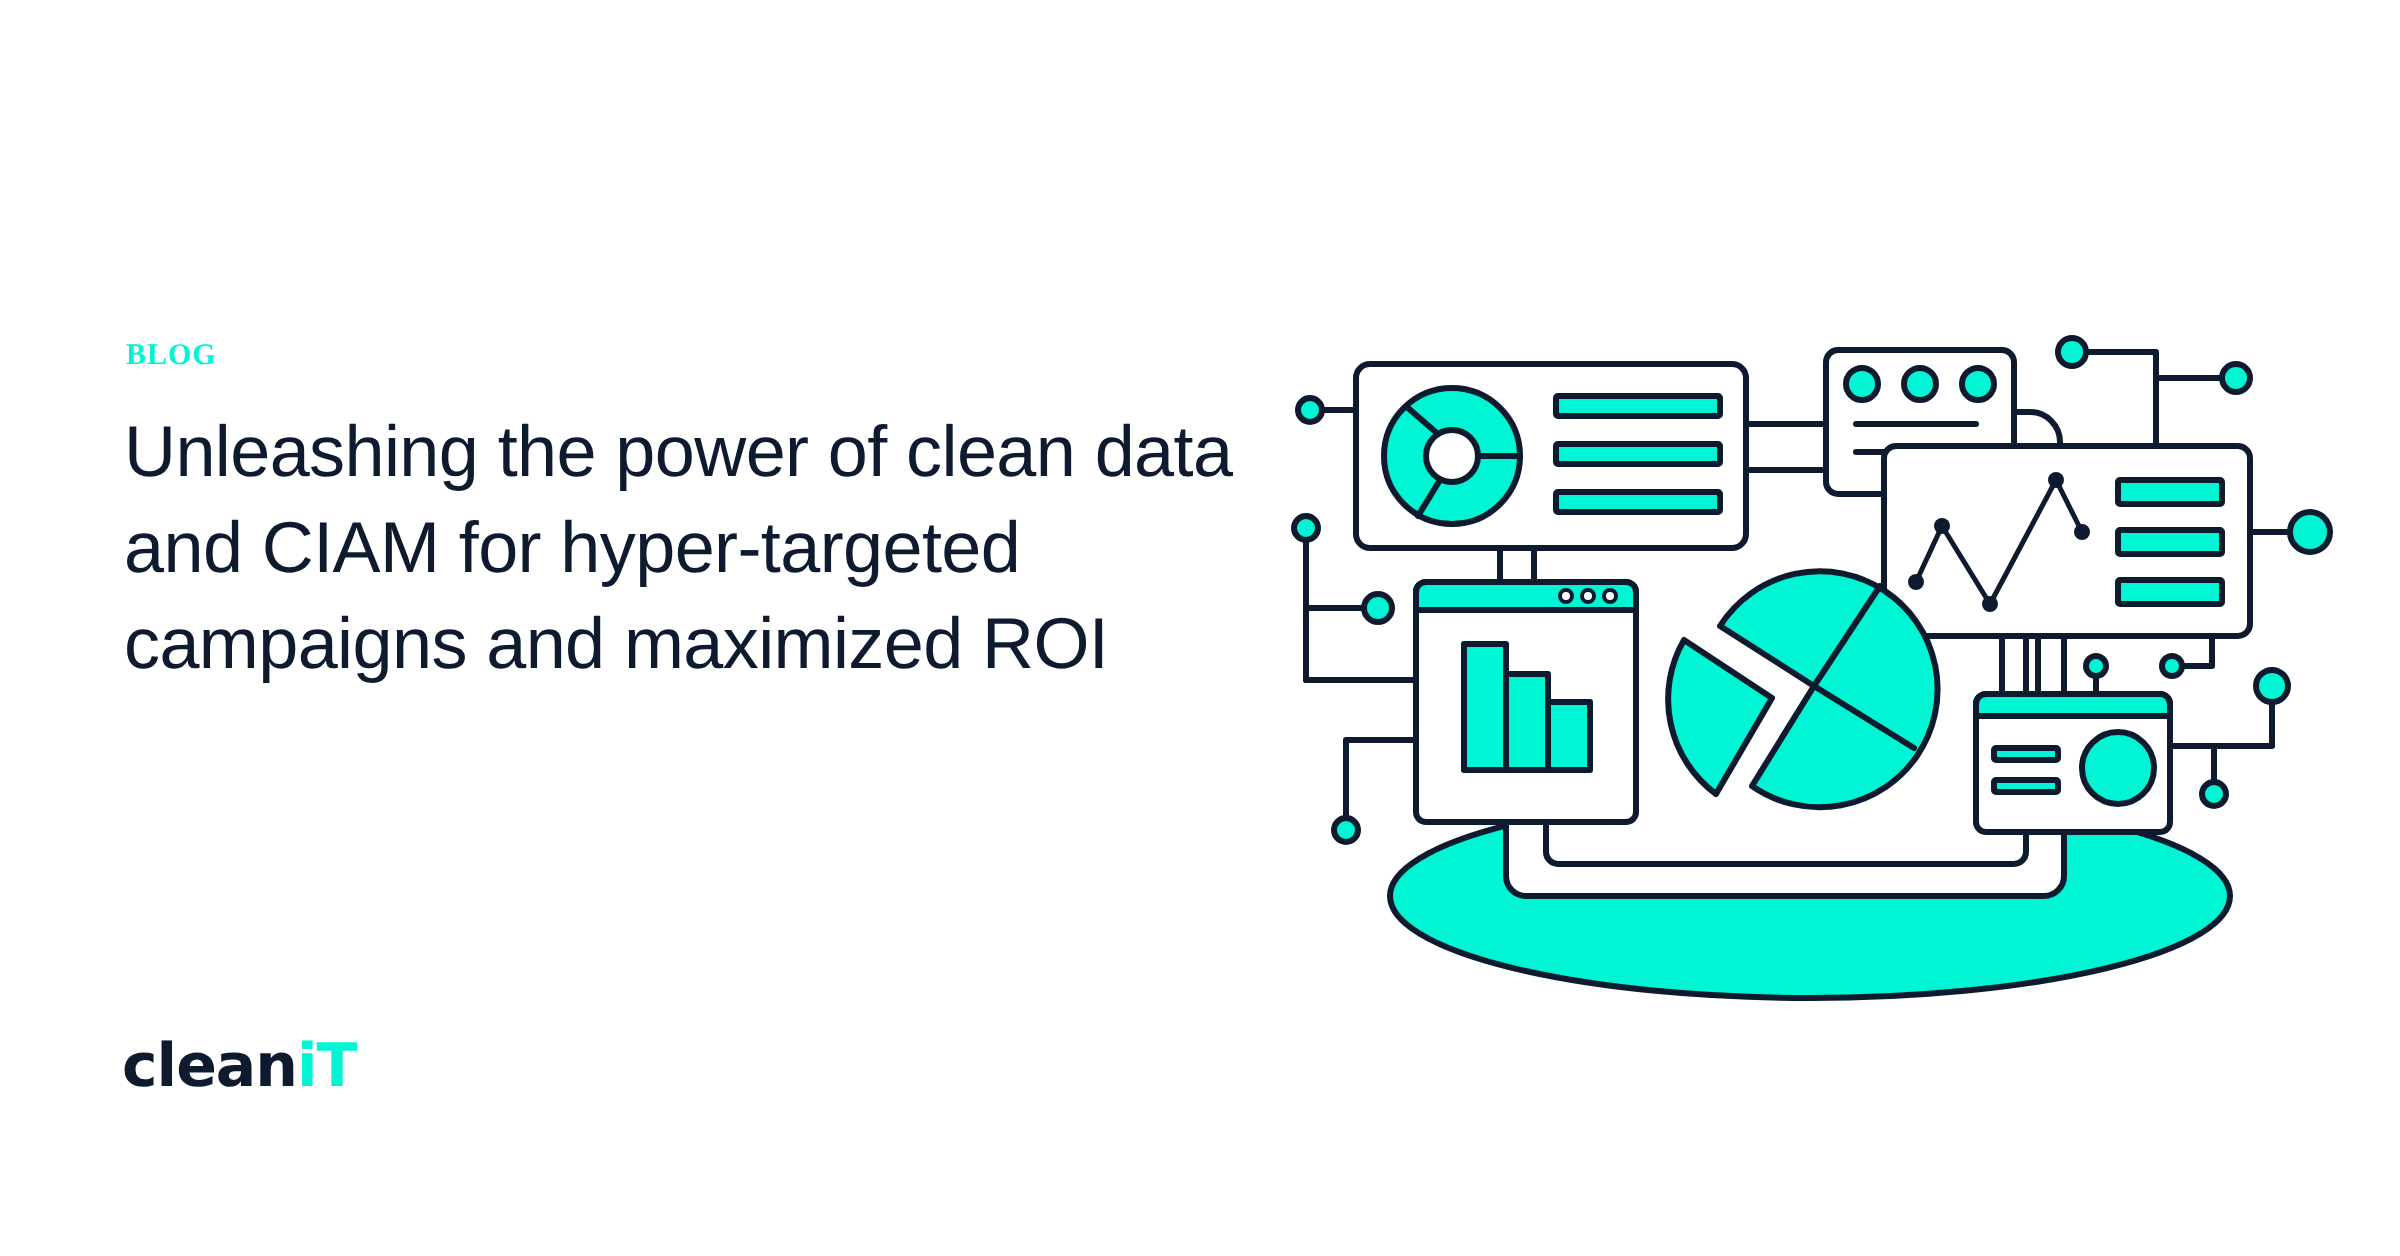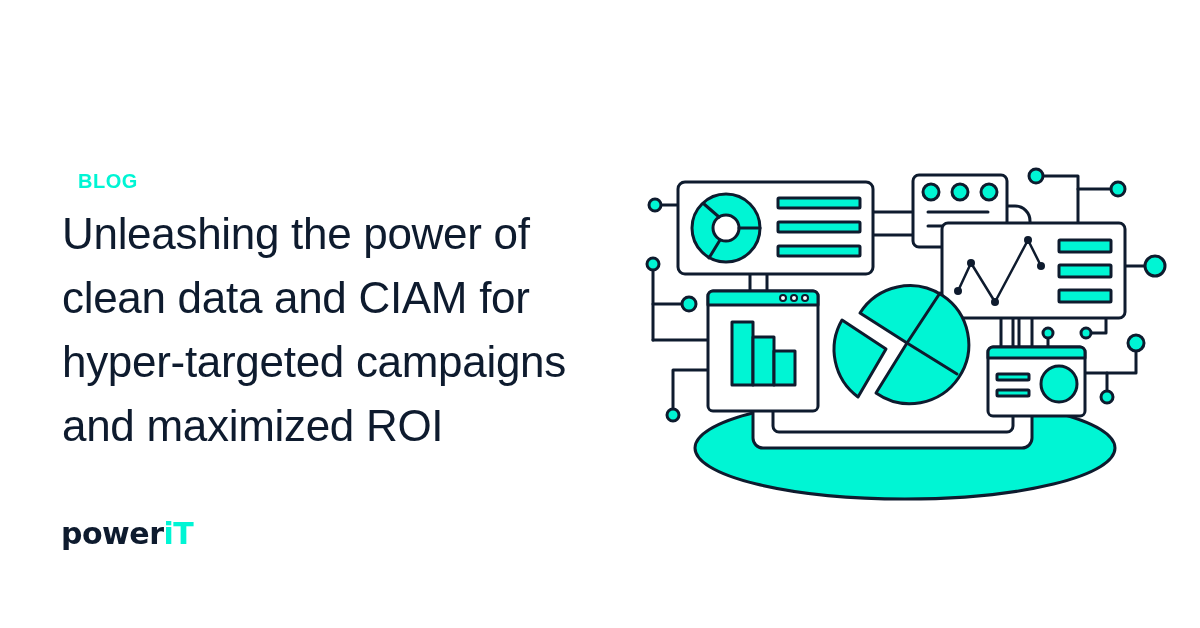--- a/index.html
+++ b/index.html
@@ -1,31 +1,31 @@
 <!DOCTYPE html>
 <html><head>
 <meta charset="utf-8">
 <style>
   html, body { margin: 0; padding: 0; }
   body { width: 1200px; height: 628px; background: #ffffff; position: relative; overflow: hidden; font-family: "Liberation Sans", sans-serif; }
-  .eyebrow { position: absolute; left: 63px; top: 170px; font-family: Liberation Sans, sans-serif; font-weight: bold; font-size: 20px; letter-spacing: 0.5px; color: #00f5d4; margin-left: 15px; }
-  .headline { position: absolute; left: 62px; top: 202px; width: 560px; margin: 0; font-family: "Liberation Sans", sans-serif; font-weight: normal; font-size: 44px; line-height: 64px; color: #0e1b2e; letter-spacing: -0.3px; }
+  .eyebrow { position: absolute; left: 63px; top: 170px; font-family: Liberation Serif, serif; font-weight: bold; font-size: 15px; letter-spacing: 0.5px; color: #00f5d4; }
+  .headline { position: absolute; left: 62px; top: 202px; width: 560px; margin: 0; font-family: "Liberation Sans", sans-serif; font-weight: normal; font-size: 36px; line-height: 48px; color: #0e1b2e; letter-spacing: -0.3px; }
   .logo { position: absolute; left: 61px; top: 516px; font-family: "DejaVu Sans", sans-serif; font-weight: bold; font-size: 30px; letter-spacing: -0.5px; }
   .logo .a { color: #0e1b2e; }
   .logo .b { color: #00f5d4; margin-top: 12px; }
   .illustration { position: absolute; left: 0; top: 0; }
 </style>
 </head>
 <body>
 
 <div>
   <div class="eyebrow">BLOG</div>
   <h1 class="headline">Unleashing the power of clean data and CIAM for hyper-targeted campaigns and maximized ROI</h1>
   <div class="logo">
-    <span class="a">power</span><span class="b">iT</span>
+    <span class="a">clean</span><span class="b">iT</span>
   </div>
 
   <svg class="illustration" width="1200" height="628" viewBox="0 0 1200 628" fill="none" stroke="#0e1b2e" stroke-width="3" stroke-linejoin="round" stroke-linecap="round">
 
     <ellipse cx="905" cy="448" rx="210" ry="51" fill="#00f5d4"></ellipse>
 
     <path d="M753 300 V438 a10 10 0 0 0 10 10 H1022 a10 10 0 0 0 10 -10 V300" fill="#ffffff"></path>
     <path d="M773 300 V426 a6 6 0 0 0 6 6 H1007 a6 6 0 0 0 6 -6 V300" fill="#ffffff"></path>
 
     <g>

